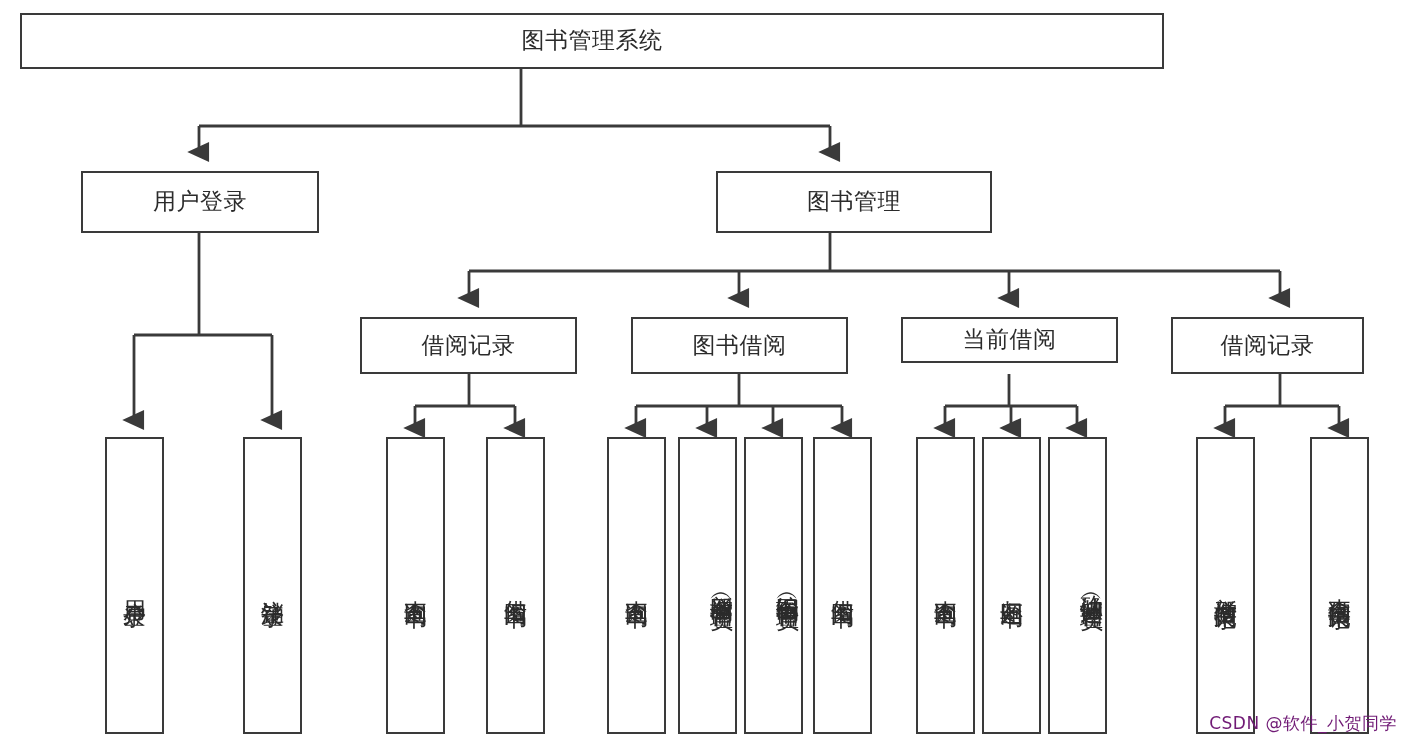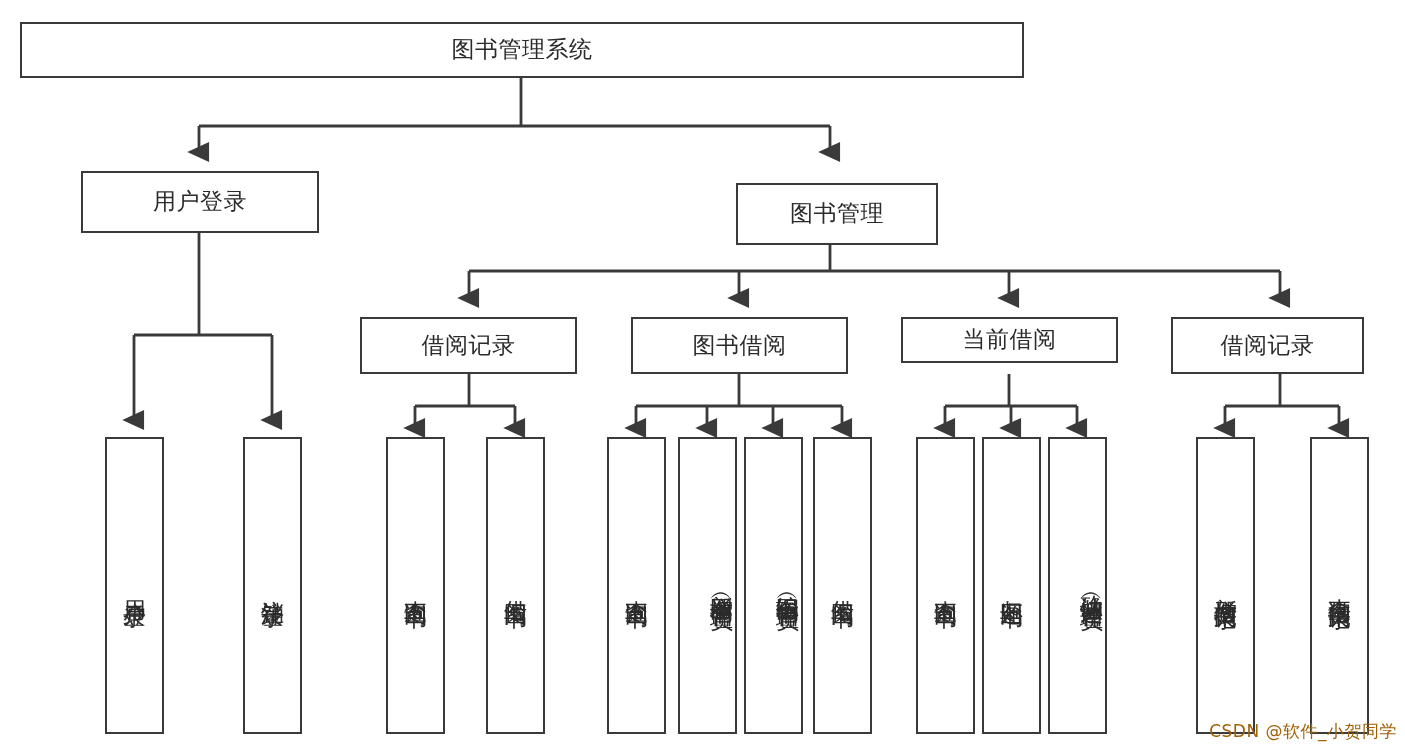--- a/index.html
+++ b/index.html
@@ -48,23 +48,23 @@
     text-orientation: upright;
     letter-spacing: 2px;
     padding: 4px 0;
   }
   .node.vert.top-align {
     align-items: flex-start;
   }
   #watermark {
     position: absolute;
     right: 8px;
-    bottom: 4px;
+    bottom: 12px;
     font-size: 17px;
-    color: #a16207;
+    color: #701a75;
     white-space: nowrap;
     letter-spacing: 0.5px;
   }
 </style>
 </head>
 <body>
 
 <div id="diagram-root">
 
   <svg id="edge-layer" viewBox="0 0 1405 747" xmlns="http://www.w3.org/2000/svg">
@@ -110,25 +110,25 @@
       <path d="M1011,406 L1011,428" marker-end="url(#arrowhead)"></path>
       <path d="M1077,406 L1077,428" marker-end="url(#arrowhead)"></path>
 
       <path d="M1280,374 L1280,406"></path>
       <path d="M1225,406 L1339,406"></path>
       <path d="M1225,406 L1225,428" marker-end="url(#arrowhead)"></path>
       <path d="M1339,406 L1339,428" marker-end="url(#arrowhead)"></path>
     </g>
   </svg>
 
-  <div class="node horiz" style="left:20px; top:22px; width:1004px; height:56px;">图书管理系统</div>
+  <div class="node horiz" style="left:20px; top:13px; width:1144px; height:56px;">图书管理系统</div>
 
   <div class="node horiz" style="left:81px; top:171px; width:238px; height:62px;">用户登录</div>
 
-  <div class="node horiz" style="left:736px; top:171px; width:202px; height:62px;margin-top:12px;">图书管理</div>
+  <div class="node horiz" style="left:716px; top:171px; width:276px; height:62px;">图书管理</div>
 
   <div class="node horiz" style="left:360px; top:317px; width:217px; height:57px;">借阅记录</div>
 
   <div class="node horiz" style="left:631px; top:317px; width:217px; height:57px;">图书借阅</div>
 
   <div class="node horiz" style="left:901px; top:317px; width:217px; height:46px;">当前借阅</div>
 
   <div class="node horiz" style="left:1171px; top:317px; width:193px; height:57px;">借阅记录</div>
 
   <div class="node vert" style="left:105px; top:437px; width:59px; height:297px;">用户登录</div>

